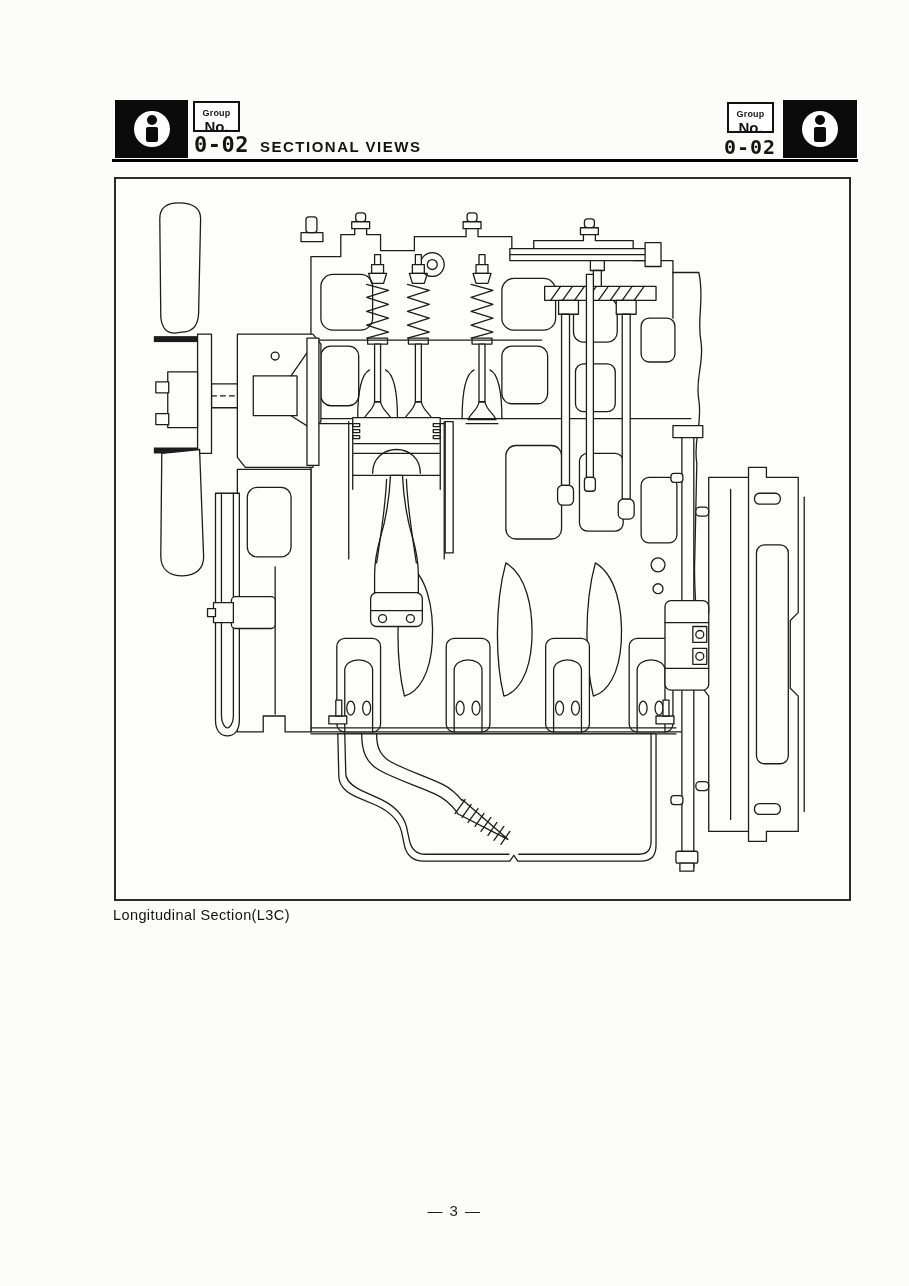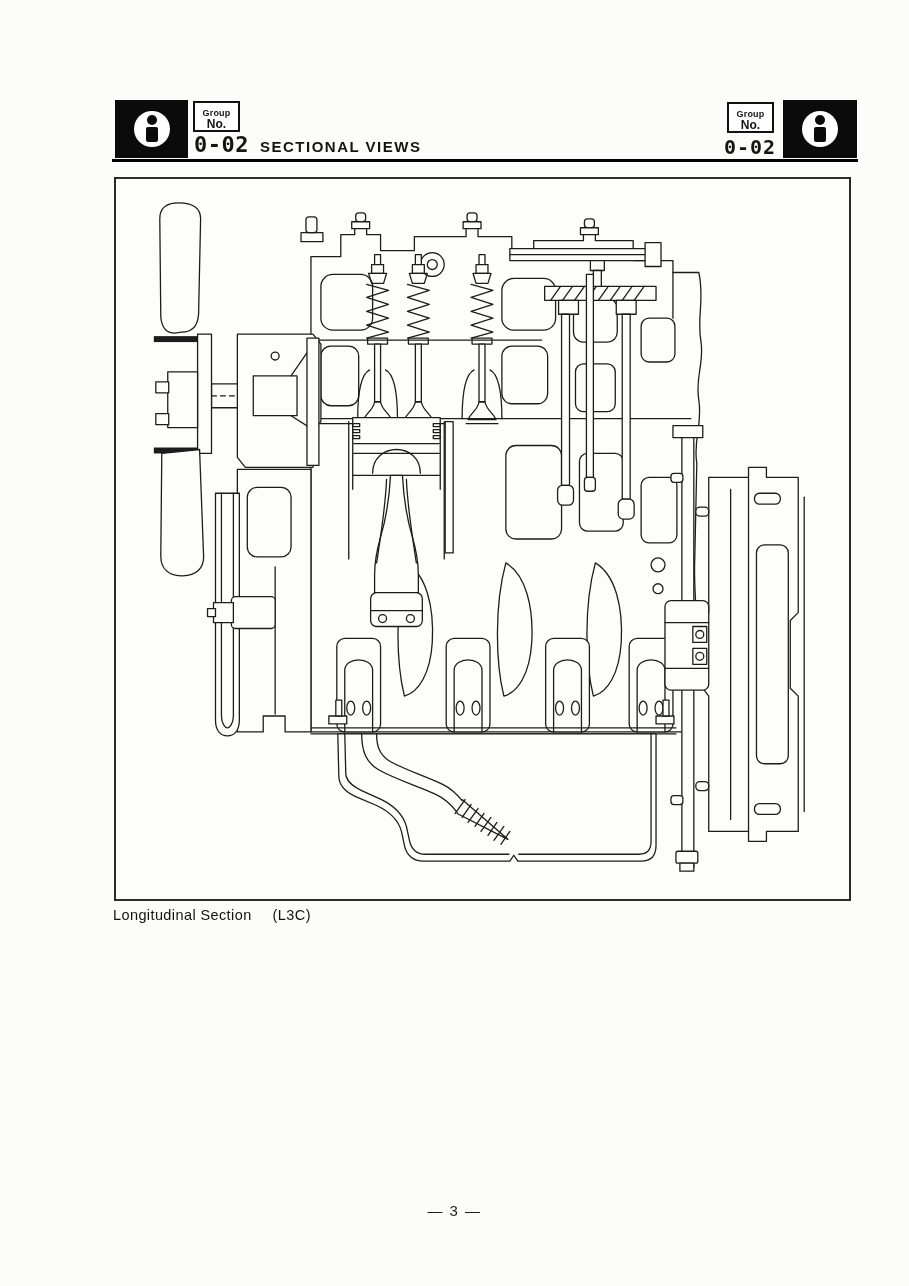--- a/index.html
+++ b/index.html
@@ -10,33 +10,33 @@
   .info-block.left{left:115px;top:100px;width:73px;height:58px;}
   .info-block.right{left:783px;top:100px;width:74px;height:58px;}
   .info-circle{width:36px;height:36px;background:#ffffff;border-radius:50%;position:relative;}
   .i-dot{position:absolute;left:50%;transform:translateX(-50%);top:4px;width:10px;height:10px;background:#0b0b0b;border-radius:50%;}
   .i-body{position:absolute;left:50%;transform:translateX(-50%);top:16px;width:12px;height:15px;background:#0b0b0b;border-radius:2px;}
   .group-box{position:absolute;border:2px solid #111;background:#fff;text-align:center;
              box-sizing:border-box;padding-top:5px;line-height:1.15;}
   .group-box.left{left:193px;top:101px;width:47px;height:31px;}
   .group-box.right{left:727px;top:102px;width:47px;height:31px;}
   .group-line1{font-size:9px;font-weight:700;letter-spacing:0.2px;}
-  .group-line2{font-size:12px;font-weight:700;}
+  .group-line2{font-size:15px;font-weight:700;}
   .heading{position:absolute;left:194px;top:132px;display:flex;align-items:baseline;gap:11px;white-space:nowrap;}
   .heading-code{font-family:"DejaVu Sans Mono",monospace;font-weight:700;font-size:22px;letter-spacing:0.5px;}
   .heading-title{font-weight:700;font-size:15px;letter-spacing:1.5px;}
   .right-code{position:absolute;left:721px;top:135px;width:58px;text-align:center;
               font-family:"DejaVu Sans Mono",monospace;font-weight:700;font-size:20px;letter-spacing:1px;}
   .header-rule{position:absolute;left:112px;top:159px;width:746px;height:3px;background:#000;}
   
   .figure-frame{position:absolute;left:114px;top:177px;width:737px;height:724px;
                 border:2px solid #2b2b2b;box-sizing:border-box;background:#fdfdfb;}
   .figure-frame svg{display:block;width:100%;height:100%;}
   .figure-caption{position:absolute;left:113px;top:907px;font-size:14.5px;letter-spacing:0.4px;color:#131313;}
-  .caption-variant{margin-left:21px;}
+  .caption-variant{margin-left:0;}
   .page-number{position:absolute;left:0;top:1202px;width:100%;text-align:center;
                font-size:15px;letter-spacing:1.5px;color:#1e1e1e;}
 </style>
 </head>
 <body>
 
 <div class="page">
 
   <div class="info-block left">
     <div class="info-circle">

